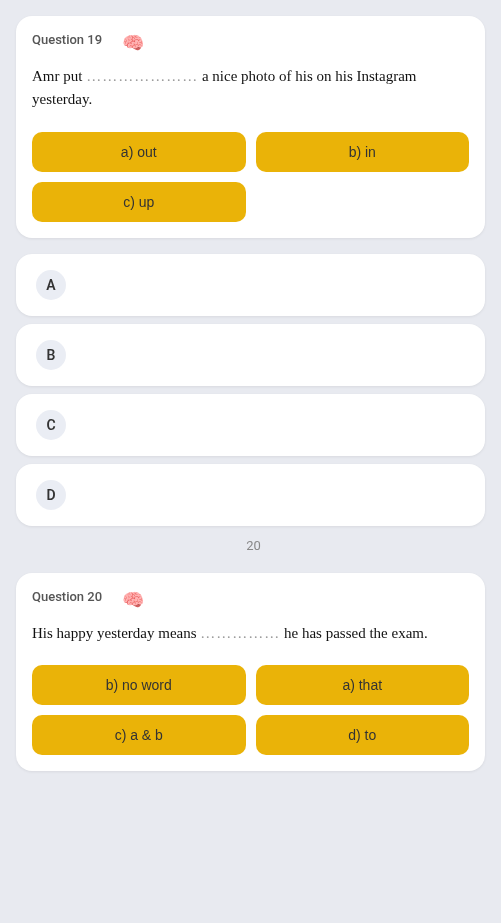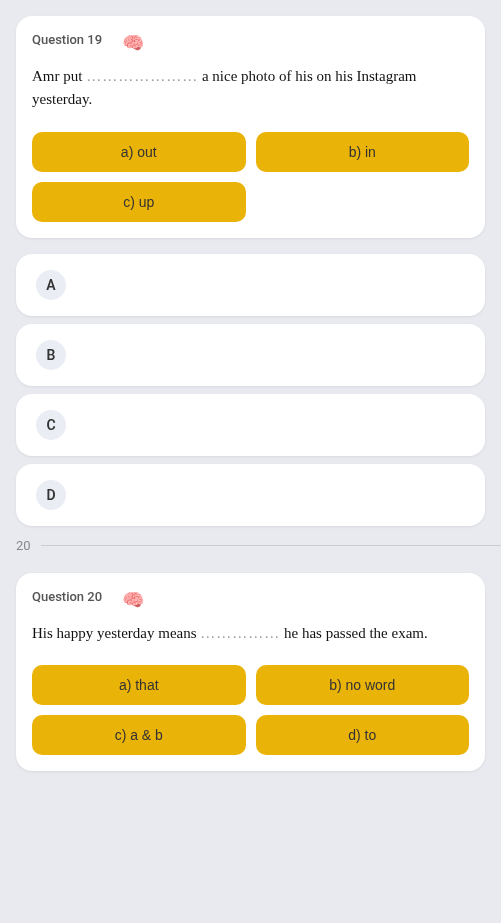--- a/index.html
+++ b/index.html
@@ -75,20 +75,21 @@
       cursor: pointer;
       text-align: center;
     }
 
     
     .section-divider {
       display: flex;
       align-items: center;
       padding: 4px 0 4px 0;
       margin: 0 0 0 0;
+      flex-direction: column;
     }
 
     .section-number {
       font-size: 13px;
       color: #888;
       padding: 0 10px 0 16px;
       white-space: nowrap;
     }
 
     .section-line {
@@ -176,20 +177,20 @@
 
   <div class="question-card">
     <div class="question-header">
       <span class="question-label">Question 20</span>
       <span class="question-icon">🧠</span>
     </div>
     <div class="question-text">
       <span>His happy yesterday means </span><span class="dots">……………</span><span> he has passed the exam.</span>
     </div>
     <div class="answer-grid">
+      <button class="answer-btn">b) no word</button>
       <button class="answer-btn">a) that</button>
-      <button class="answer-btn">b) no word</button>
       <button class="answer-btn">c) a &amp; b</button>
       <button class="answer-btn">d) to</button>
     </div>
   </div>
 
 </div>
 
 </body></html>

